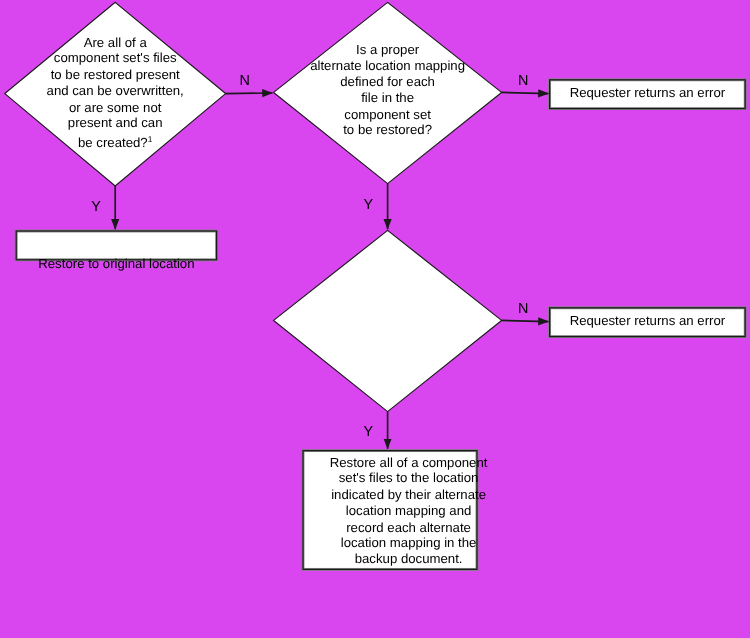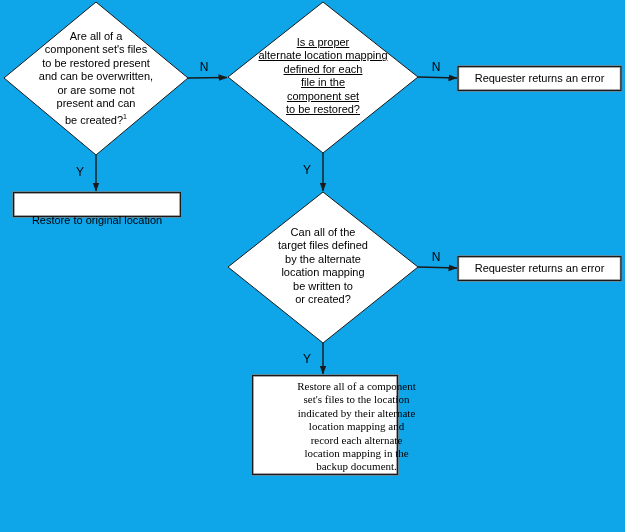--- a/index.html
+++ b/index.html
@@ -8,21 +8,21 @@
     background: #ffffff;
   }
   body {
     font-family: "Liberation Sans", sans-serif;
     color: #000000;
   }
   #canvas {
     position: relative;
     width: 625px;
     height: 532px;
-    background: #0ea5e9;
+    background: #d946ef;
     overflow: hidden;
   }
   #flow-svg {
     position: absolute;
     left: 0;
     top: 0;
     width: 625px;
     height: 532px;
   }
   .node-text {
@@ -104,41 +104,35 @@
   </svg>
 
   <div class="node-text" style="left:8px; top:30px; width:176px;"><span>Are all of a
 component set's files
 to be restored present
 and can be overwritten,
 or are some not
 present and can
 be created?</span><span class="dia-sup">1</span></div>
 
-  <div class="node-text" style="left:232px; top:36px; width:182px;text-decoration:underline;">Is a proper
+  <div class="node-text" style="left:232px; top:36px; width:182px;">Is a proper
 alternate location mapping
 defined for each
 file in the
 component set
 to be restored?</div>
 
-  <div class="node-text" style="left:236px; top:226px; width:174px;">Can all of the
-target files defined
-by the alternate
-location mapping
-be written to
-or created?</div>
 
   <div class="node-text" style="left:14px; top:214px; width:166px;">Restore to original location</div>
 
   <div class="node-text" style="left:459px; top:72px; width:161px;">Requester returns an error</div>
 
   <div class="node-text" style="left:459px; top:262px; width:161px;">Requester returns an error</div>
 
-  <div class="node-text" style="left:272px; top:380px; width:169px;font-family:Liberation Serif, serif;">Restore all of a component
+  <div class="node-text" style="left:256px; top:380px; width:169px;">Restore all of a component
 set's files to the location
 indicated by their alternate
 location mapping and
 record each alternate
 location mapping in the
 backup document.</div>
 
   <div class="edge-label" style="left:197px; top:61px; width:14px;">N</div>
 
   <div class="edge-label" style="left:73px; top:166px; width:14px;">Y</div>

